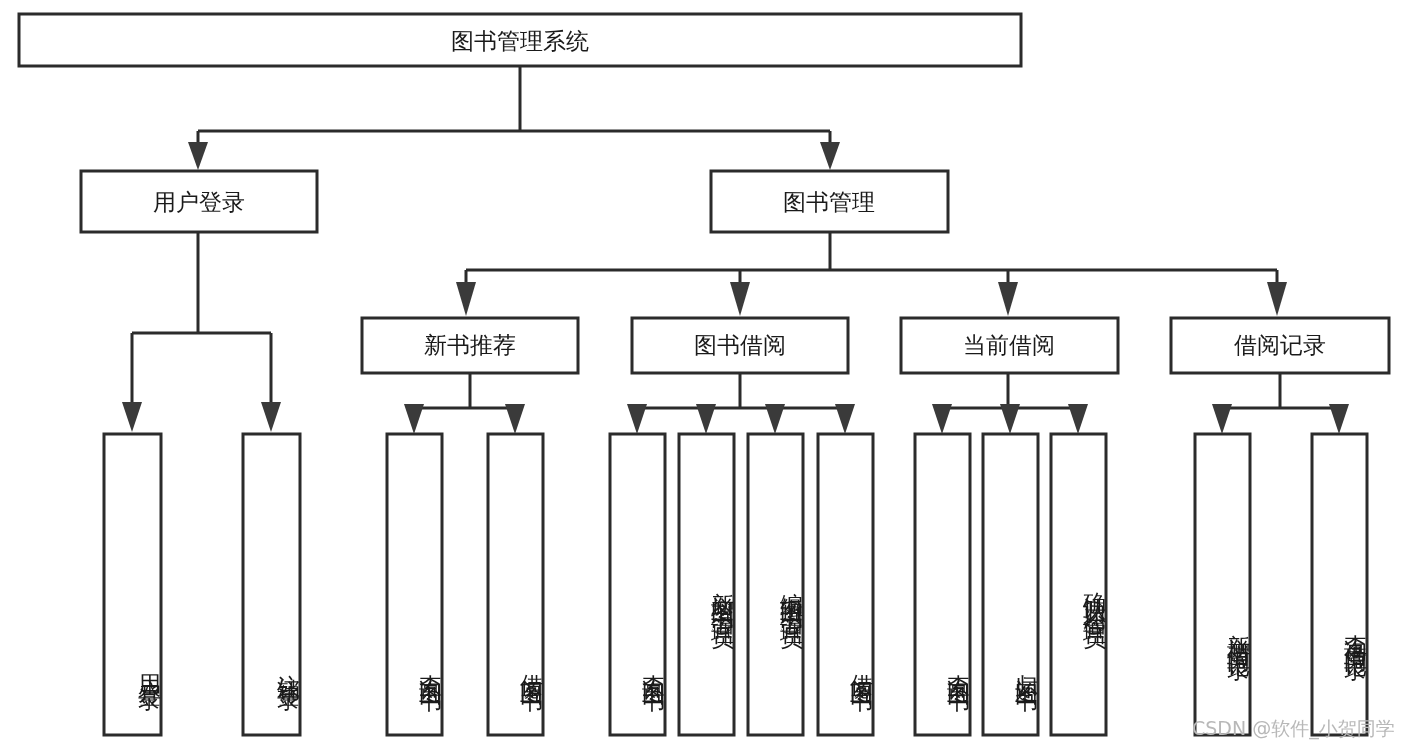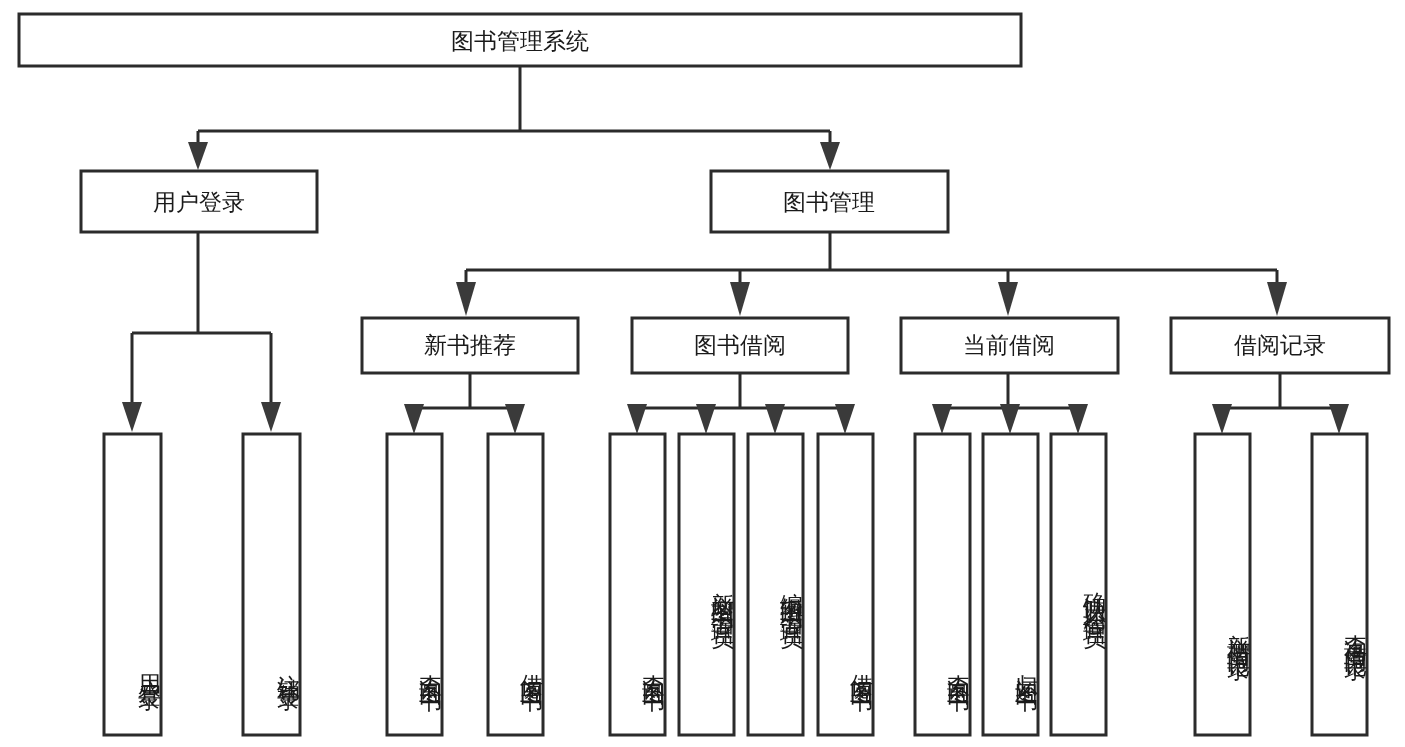--- a/index.html
+++ b/index.html
@@ -216,14 +216,15 @@
   <div class="leaf-label-v" style="left:915px; top:434px; width:55px; height:301px; padding-top:81px;">查询图书</div>
 
   <div class="leaf-label-v" style="left:983px; top:434px; width:55px; height:301px; padding-top:81px;">归还图书</div>
 
   <div class="leaf-label-v" style="left:1051px; top:434px; width:55px; height:301px; padding-top:12px;">确认归还（管理员）</div>
 
   <div class="leaf-label-v" style="left:1195px; top:434px; width:55px; height:301px; padding-top:46px;">新增借阅记录</div>
 
   <div class="leaf-label-v" style="left:1312px; top:434px; width:55px; height:301px; padding-top:46px;">查询借阅记录</div>
 
+  <div class="watermark" style="left:1192px; top:716px;">CSDN @软件_小贺同学</div>
 
 </div>
 
 </body></html>

